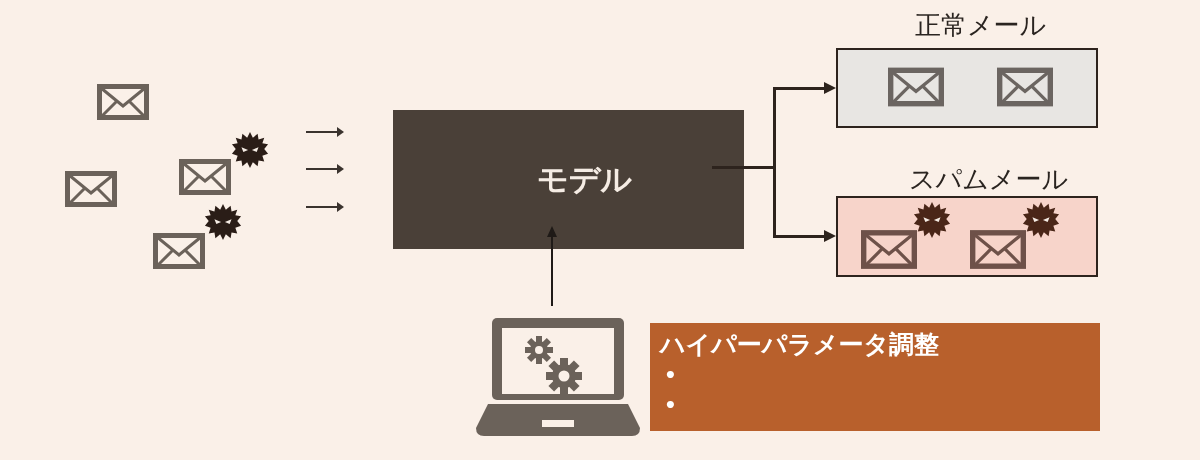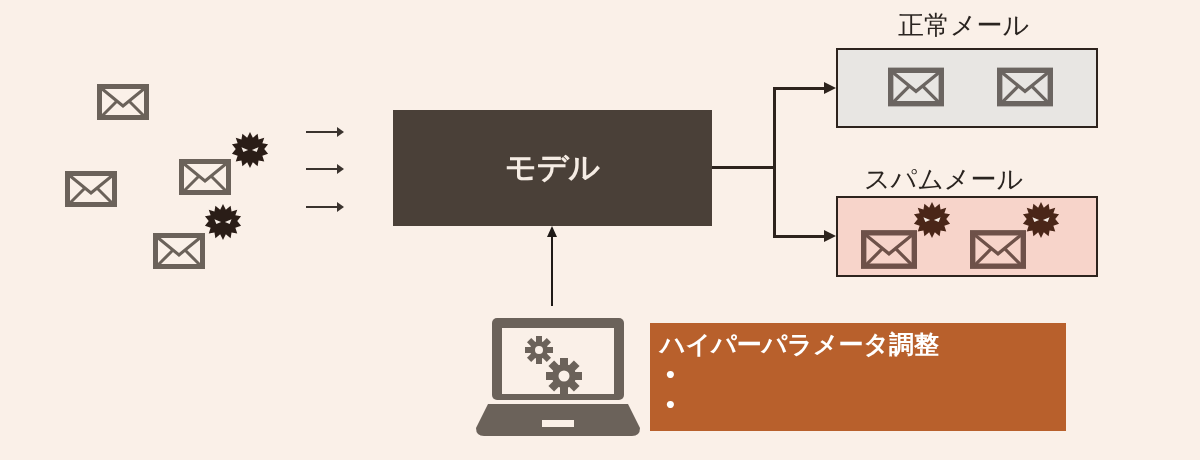--- a/index.html
+++ b/index.html
@@ -4,29 +4,29 @@
 <style>
   html, body { margin:0; padding:0; }
   body { width:1200px; height:460px; background:#faf0e8; position:relative; overflow:hidden;
          font-family:"DejaVu Sans","Liberation Sans",sans-serif; }
   .abs { position:absolute; }
   .envelope { position:absolute; width:52px; height:36px; }
   .virus { position:absolute; width:38px; height:38px; }
   .arrow-small { position:absolute; height:2px; background:#3a332e; width:32px; }
   .arrow-small::after { content:""; position:absolute; right:-6px; top:-4px; border-left:7px solid #3a332e;
         border-top:5px solid transparent; border-bottom:5px solid transparent; }
-  .model-box { left:393px; top:110px; width:319px; height:116px; background:#4a4038;
-        display:flex; align-items:center; justify-content:center; color:#f5ece4; font-weight:bold; font-size:31px; }
+  .model-box { left:393px; top:110px; width:319px; height:139px; background:#4a4038;
+        display:flex; align-items:center; justify-content:center; color:#f5ece4; font-weight:bold; font-size:31px;padding-left:32px; }
   .line { position:absolute; background:#2d231d; }
   .ahead-r { position:absolute; width:0; height:0; border-left:12px solid #2d231d; border-top:6px solid transparent; border-bottom:6px solid transparent; }
   .ahead-u { position:absolute; width:0; height:0; border-bottom:11px solid #1f1a17; border-left:5px solid transparent; border-right:5px solid transparent; }
-  .label { position:absolute; font-size:26px; color:#2a2420; }
+  .label { position:absolute; font-size:26px; color:#2a2420;margin-left:17px; }
   .box-normal { left:836px; top:48px; width:258px; height:76px; background:#e8e6e3; border:2px solid #2d231d; }
   .box-spam { left:836px; top:196px; width:258px; height:77px; background:#f7d4ca; border:2px solid #2d231d; }
-  .hp-box { left:650px; top:323px; width:416px; height:108px; background:#b8602c; color:#fff; padding:6px 10px; box-sizing:border-box; }
+  .hp-box { left:650px; top:323px; width:450px; height:108px; background:#b8602c; color:#fff; padding:6px 10px; box-sizing:border-box; }
   .hp-title { font-size:25px; font-weight:bold; line-height:31px; }
   .hp-item { font-size:20px; font-weight:bold; line-height:30px; display:flex; }
   .hp-bullet { width:38px; padding-left:4px; }
 </style>
 </head>
 <body>
 
 <svg width="0" height="0" style="position:absolute">
   <defs>
     <symbol id="env" viewBox="0 0 52 36">
@@ -78,21 +78,21 @@
 
 <div class="label" style="left:898px;top:8px">正常メール</div>
 <div class="abs box-normal"></div>
 <svg class="envelope" style="left:888px;top:67px;width:56px;height:40px;color:#6b6561">
     <use href="#env"></use>
   </svg>
 <svg class="envelope" style="left:997px;top:67px;width:56px;height:40px;color:#6b6561">
     <use href="#env"></use>
   </svg>
 
-<div class="label" style="left:864px;top:162px">スパムメール</div>
+<div class="label" style="left:892px;top:162px">スパムメール</div>
 <div class="abs box-spam"></div>
 <svg class="envelope" style="left:861px;top:230px;width:56px;height:39px;color:#6e5149">
     <use href="#env"></use>
   </svg>
 <svg class="envelope" style="left:970px;top:230px;width:56px;height:39px;color:#6e5149">
     <use href="#env"></use>
   </svg>
 <svg class="virus" style="left:913px;top:201px;color:#4a2618">
     <use href="#vir"></use>
   </svg>

